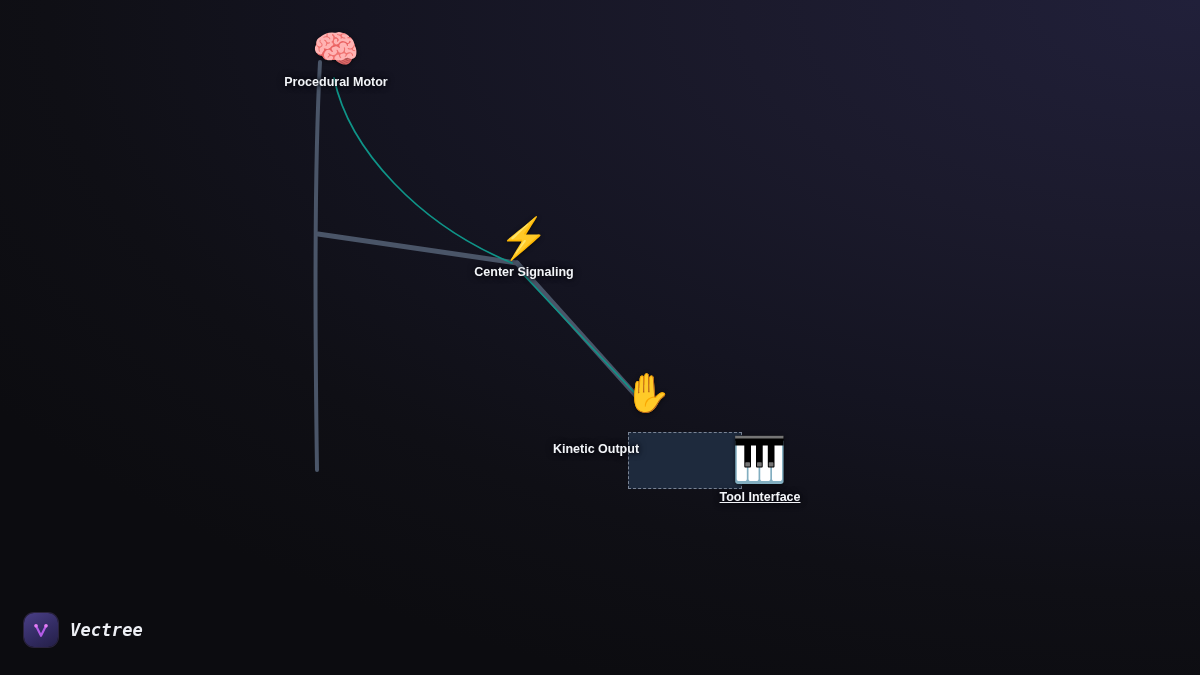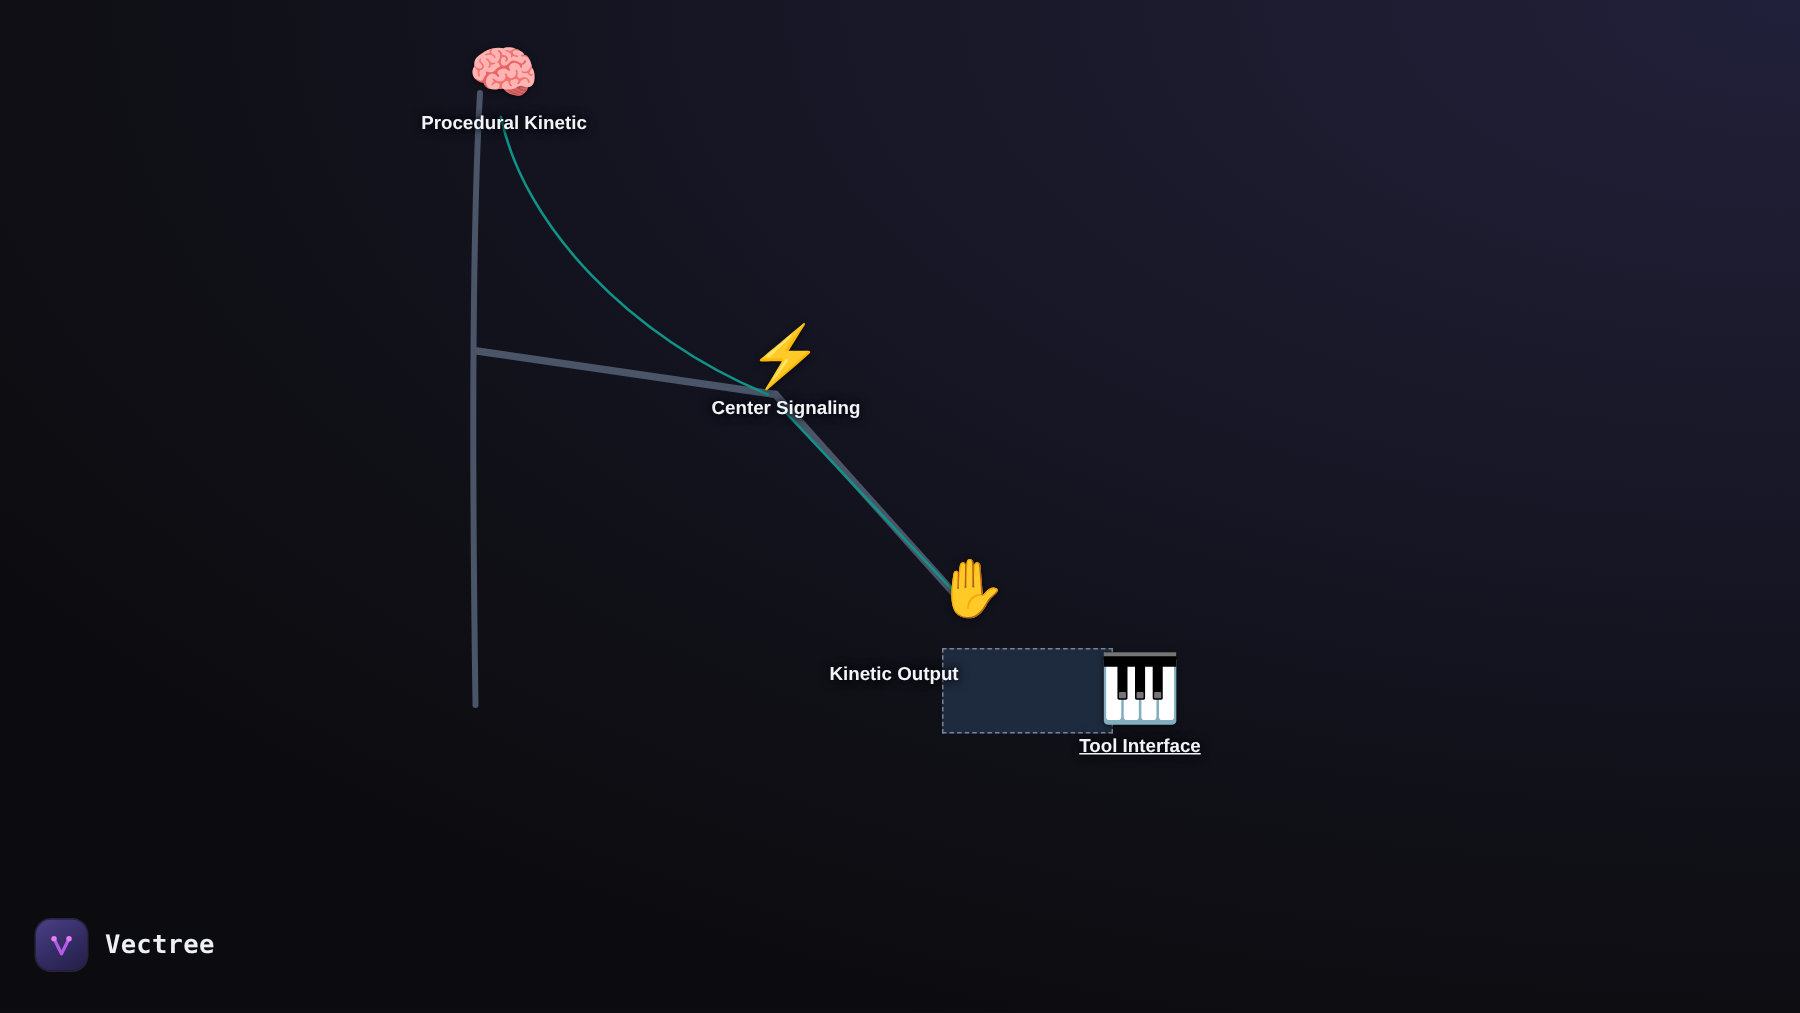--- a/index.html
+++ b/index.html
@@ -69,20 +69,21 @@
   #node-tool       { left:760px; top:438px; }
   #node-tool .node-emoji { font-size:44px; }
   #node-tool .node-label { margin-top:8px;text-decoration:underline; }
 
   
   #footer {
     position:absolute;
     left:0; bottom:0;
     width:1200px;
     padding:0 8px 14px 24px;
+    font-style:italic;
   }
 
   .brand {
     display:flex;
     align-items:center;
     gap:12px;
     margin-bottom:14px;
   }
   .brand-logo {
     width:34px; height:34px;
@@ -134,21 +135,21 @@
 
     <path d="M 334 78 C 349 150 420 225 512 263" fill="none" stroke="#0f9488" stroke-width="1.7" stroke-linecap="round"></path>
 
     <path d="M 521 272 L 645 404" fill="none" stroke="#0f9488" stroke-width="1.7" stroke-linecap="round"></path>
   </svg>
 
   <div class="sel-box"></div>
 
   <div class="node" id="node-procedural">
     <div class="node-emoji">🧠</div>
-    <div class="node-label">Procedural Kinetic</div>
+    <div class="node-label">Procedural Motor</div>
   </div>
 
   <div class="node" id="node-motor">
     <div class="node-emoji">⚡</div>
     <div class="node-label">Center Signaling</div>
   </div>
 
   <div class="node" id="node-kinetic">
     <div class="node-emoji">✋</div>
     <div class="node-label">Kinetic Output</div>

